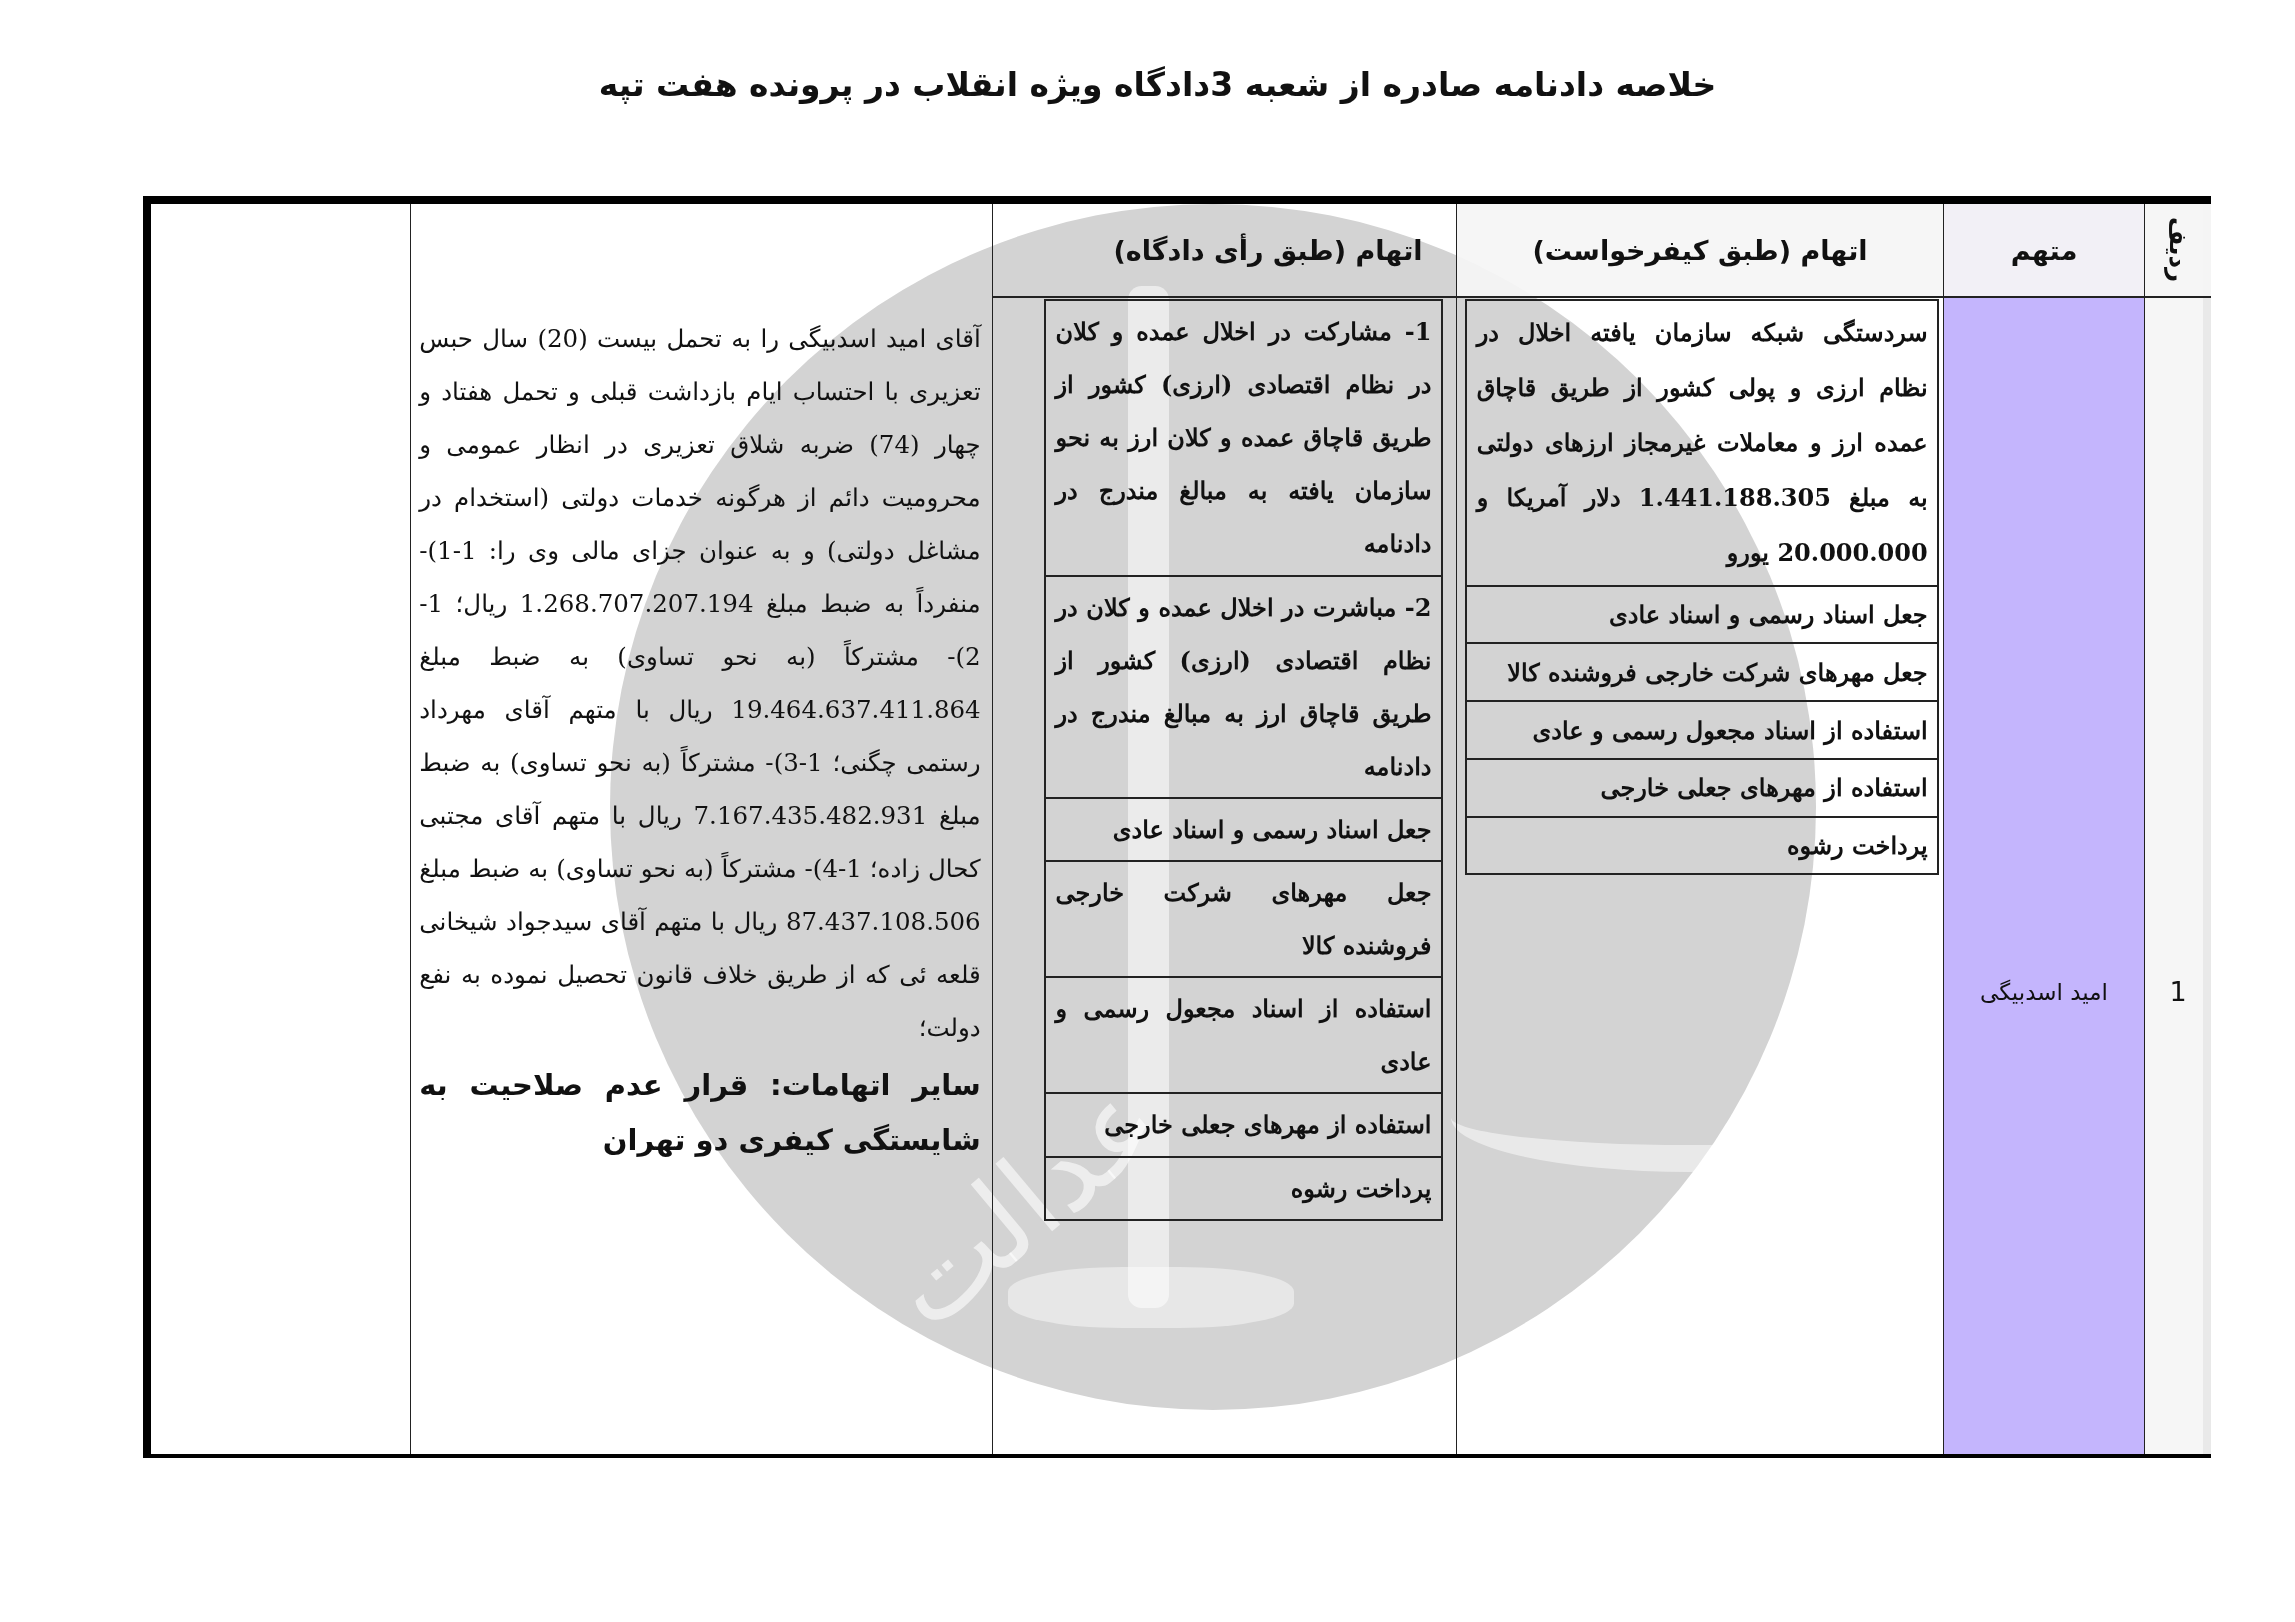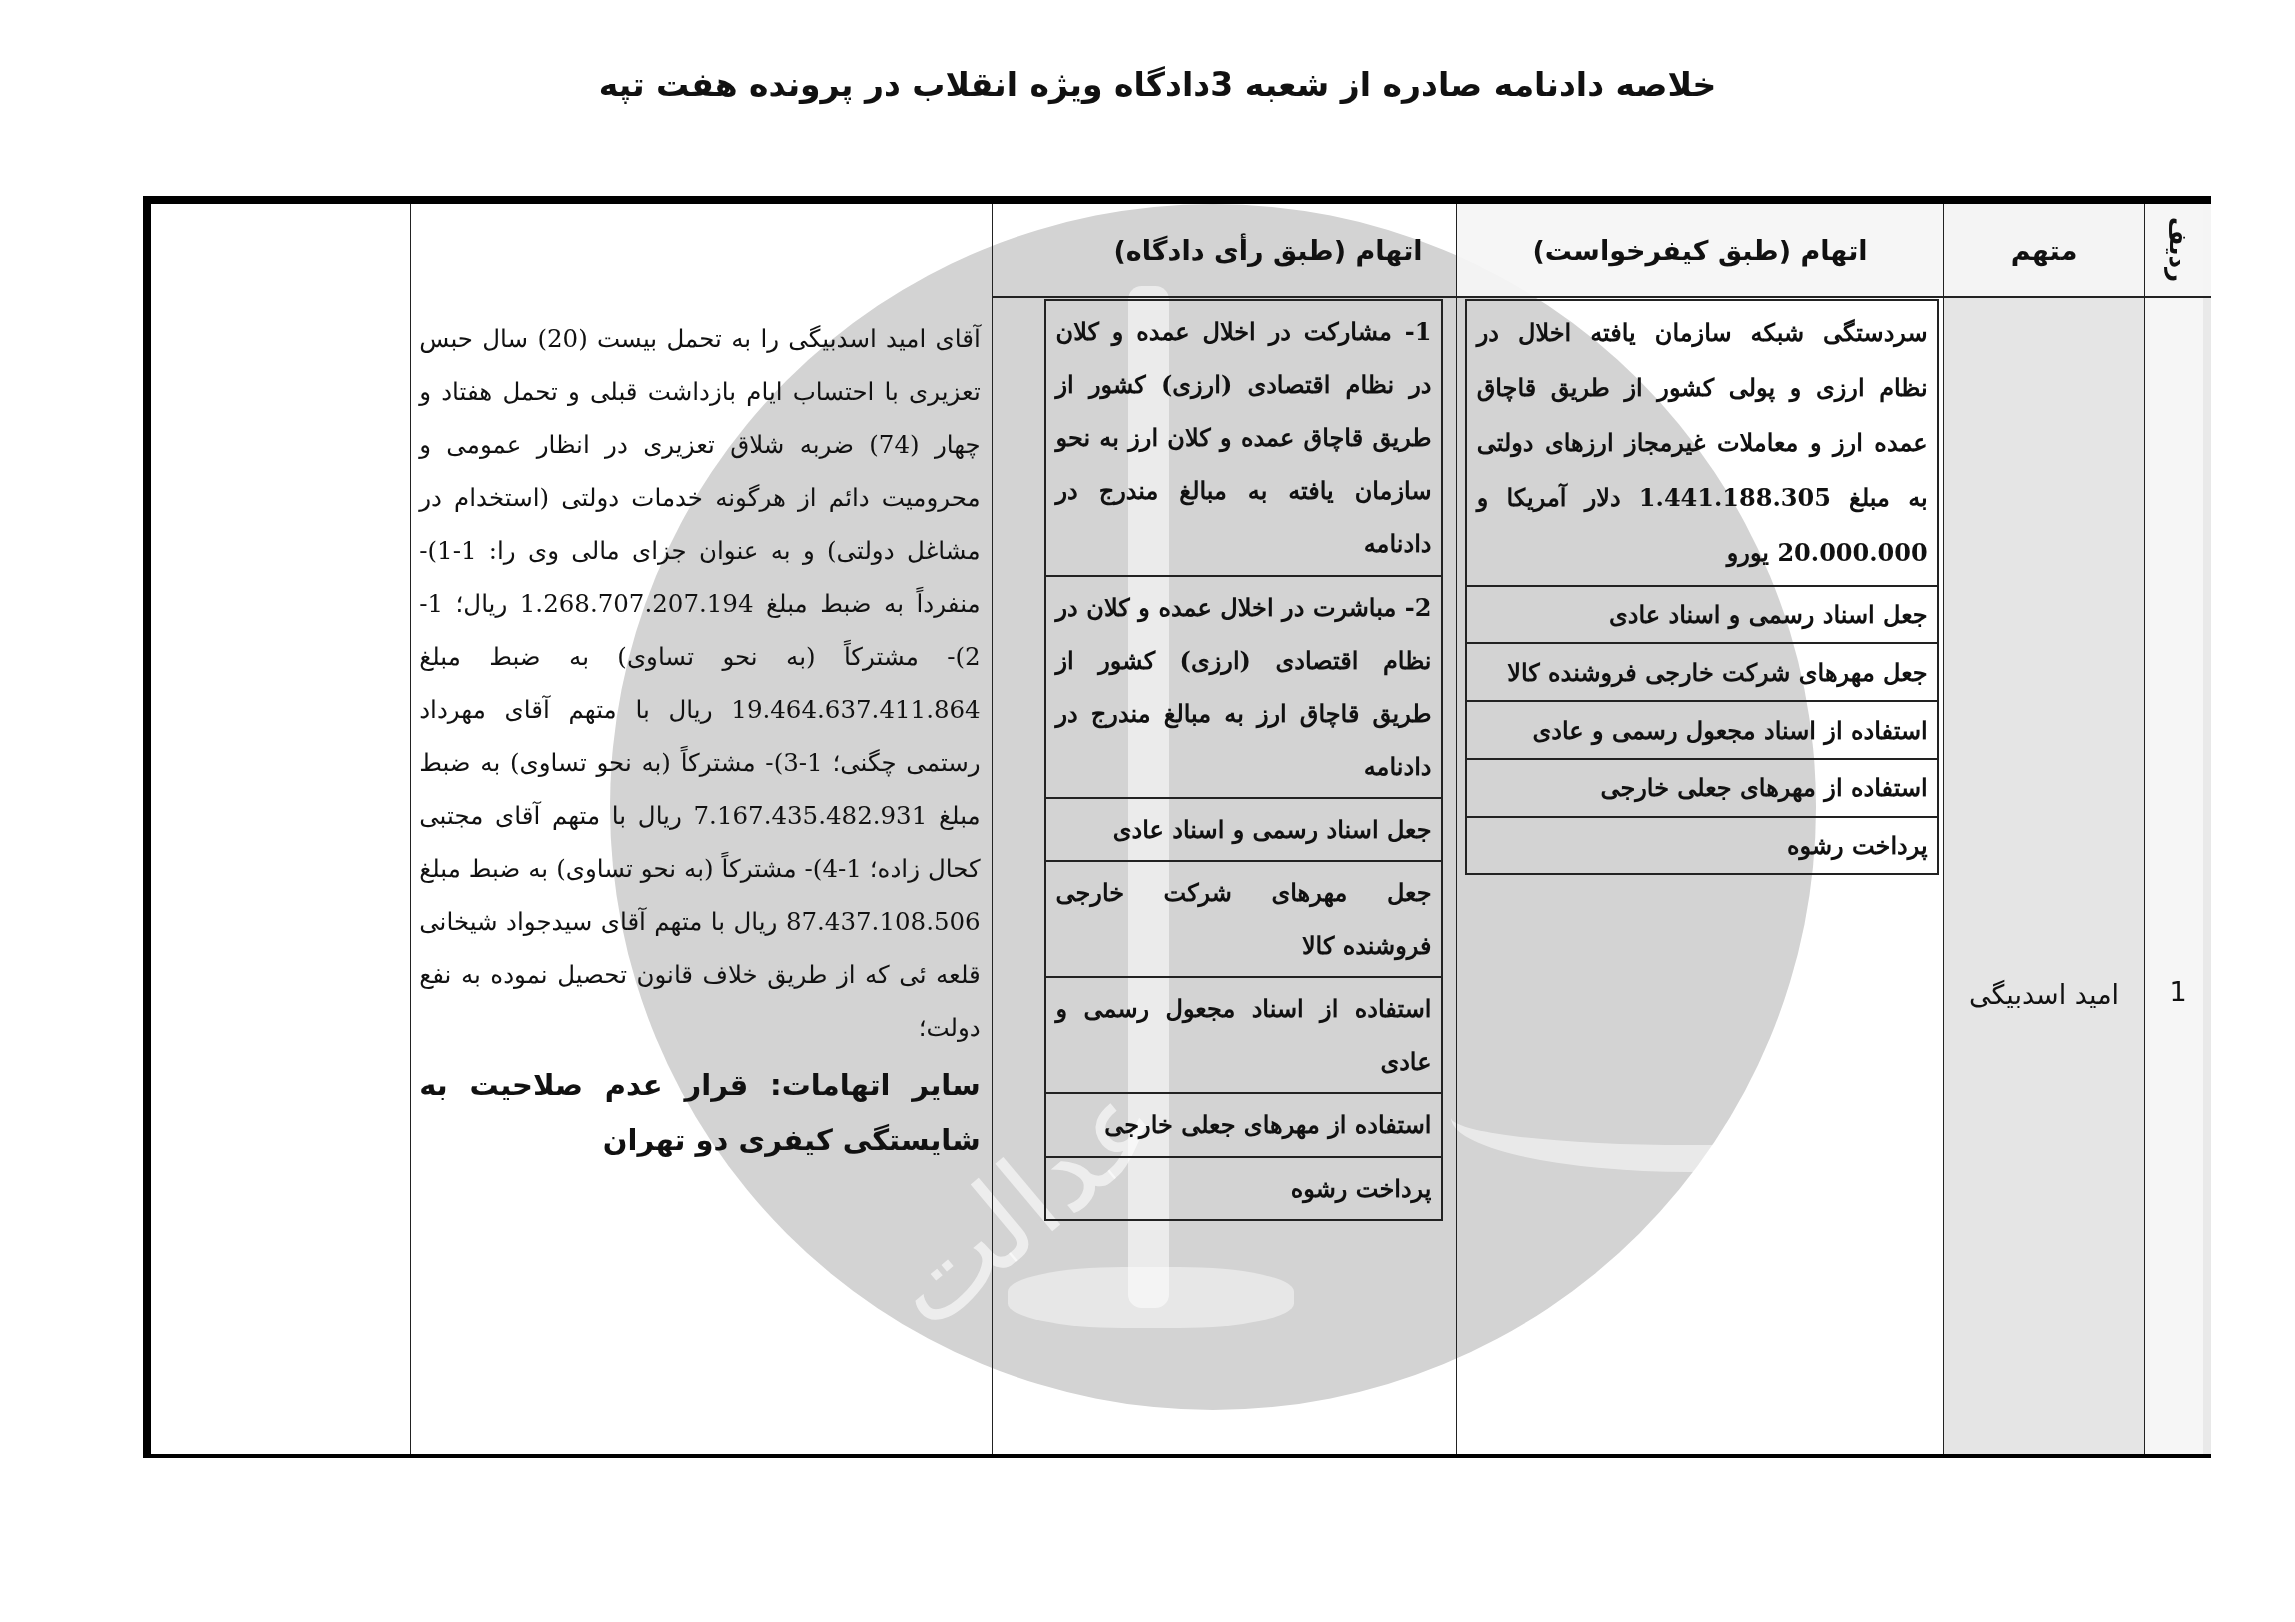--- a/index.html
+++ b/index.html
@@ -33,21 +33,21 @@
     .result-bold { font-family: "DejaVu Sans", sans-serif; font-weight: bold; font-size: 29px; line-height: 55px; margin-top: 4.1px; }
 
     .subtable { position: absolute; border: 2px solid #222; direction: rtl; font-weight: bold; }
     .subtable .cell { border-bottom: 2px solid #222; padding: 4.1px 9.5px; font-size: 24px; line-height: 53px; text-align: justify; }
     .subtable .cell:last-child { border-bottom: none; }
     .court-sub { left: 51px; width: 395px; top: 1.4px; }
     .indict-sub { left: 8.2px; width: 470px; top: 1.4px; }
     .indict-sub .cell { line-height: 55px; }
     .indict-sub .cell.short { line-height: 53px; padding-top: 1.4px; padding-bottom: 1.4px; }
 
-    .defendant-name { position: absolute; left: 0; right: 0; top: 681px; text-align: center; font-size: 27px; direction: rtl; font-family: "DejaVu Sans", sans-serif; }
+    .defendant-name { position: absolute; left: 0; right: 0; top: 681px; text-align: center; font-size: 23px; direction: rtl; font-family: "DejaVu Sans", sans-serif; }
     .row-num { position: absolute; left: 0; right: 0; top: 678px; text-align: center; font-size: 27px; font-family: "DejaVu Sans", sans-serif; }
   </style>
 </head>
 <body>
 
 <div class="watermark"></div>
 <div class="wm-pole"></div>
 <div class="wm-base"></div>
 <div class="wm-pan"></div>
 <div class="wm-text">عدالت علی</div>
@@ -91,21 +91,21 @@
         <div class="cell">سردستگی شبکه سازمان یافته اخلال در نظام ارزی و پولی کشور از طریق قاچاق عمده ارز و معاملات غیرمجاز ارزهای دولتی به مبلغ 1.441.188.305 دلار آمریکا و 20.000.000 یورو</div>
         <div class="cell short">جعل اسناد رسمی و اسناد عادی</div>
         <div class="cell short">جعل مهرهای شرکت خارجی فروشنده کالا</div>
         <div class="cell short">استفاده از اسناد مجعول رسمی و عادی</div>
         <div class="cell short">استفاده از مهرهای جعلی خارجی</div>
         <div class="cell short">پرداخت رشوه</div>
       </div>
     </div>
   </div>
 
-  <div class="col c-defendant" style="background:#e5e5e5;">
+  <div class="col c-defendant" style="background:#c4b5fd;">
     <div class="hdr light">متهم</div>
     <div class="body">
       <div class="defendant-name">امید اسدبیگی</div>
     </div>
   </div>
 
   <div class="col c-row">
     <div class="hdr light">
       <span class="vert">ردیف</span>
     </div>

